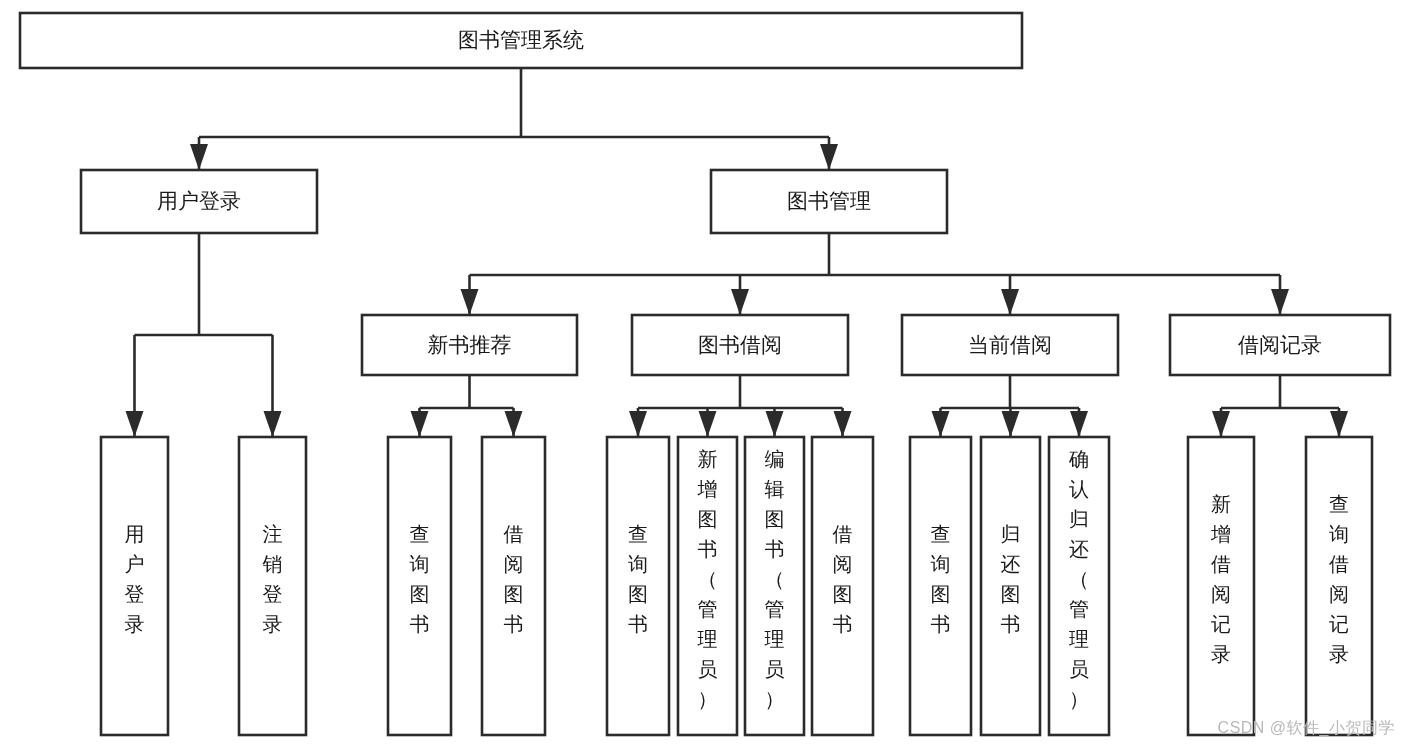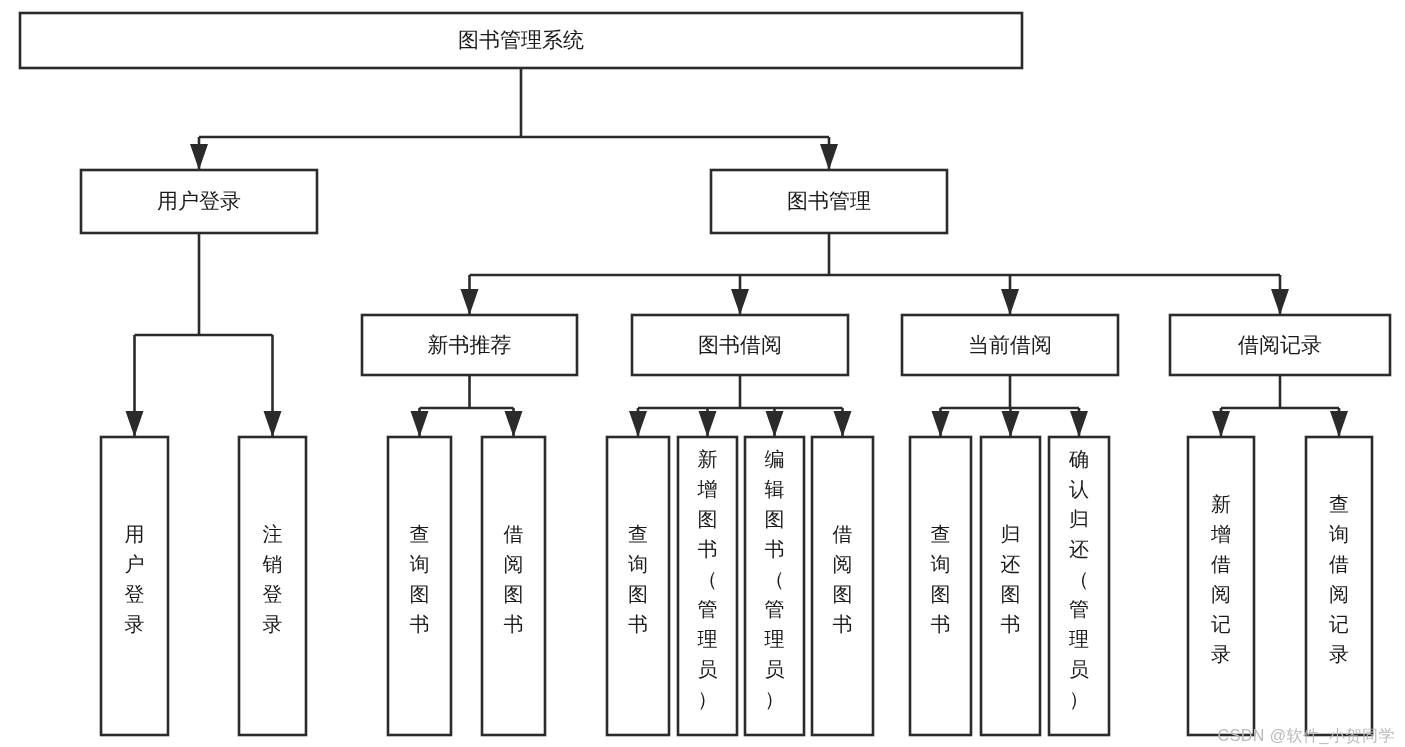--- a/index.html
+++ b/index.html
@@ -51,21 +51,21 @@
   }
   .node-label-vertical {
     fill: #1a1a1a;
     font-family: "Liberation Sans", "DejaVu Sans", sans-serif;
     font-size: 20px;
     text-anchor: middle;
   }
   .watermark {
     position: absolute;
     right: 10px;
-    bottom: 0;
+    bottom: 8px;
     font-family: "Liberation Sans", "DejaVu Sans", sans-serif;
     font-size: 16px;
     color: #b9b9b9;
     letter-spacing: 0.5px;
     white-space: nowrap;
     pointer-events: none;
   }
 </style>
 </head>
 <body>

